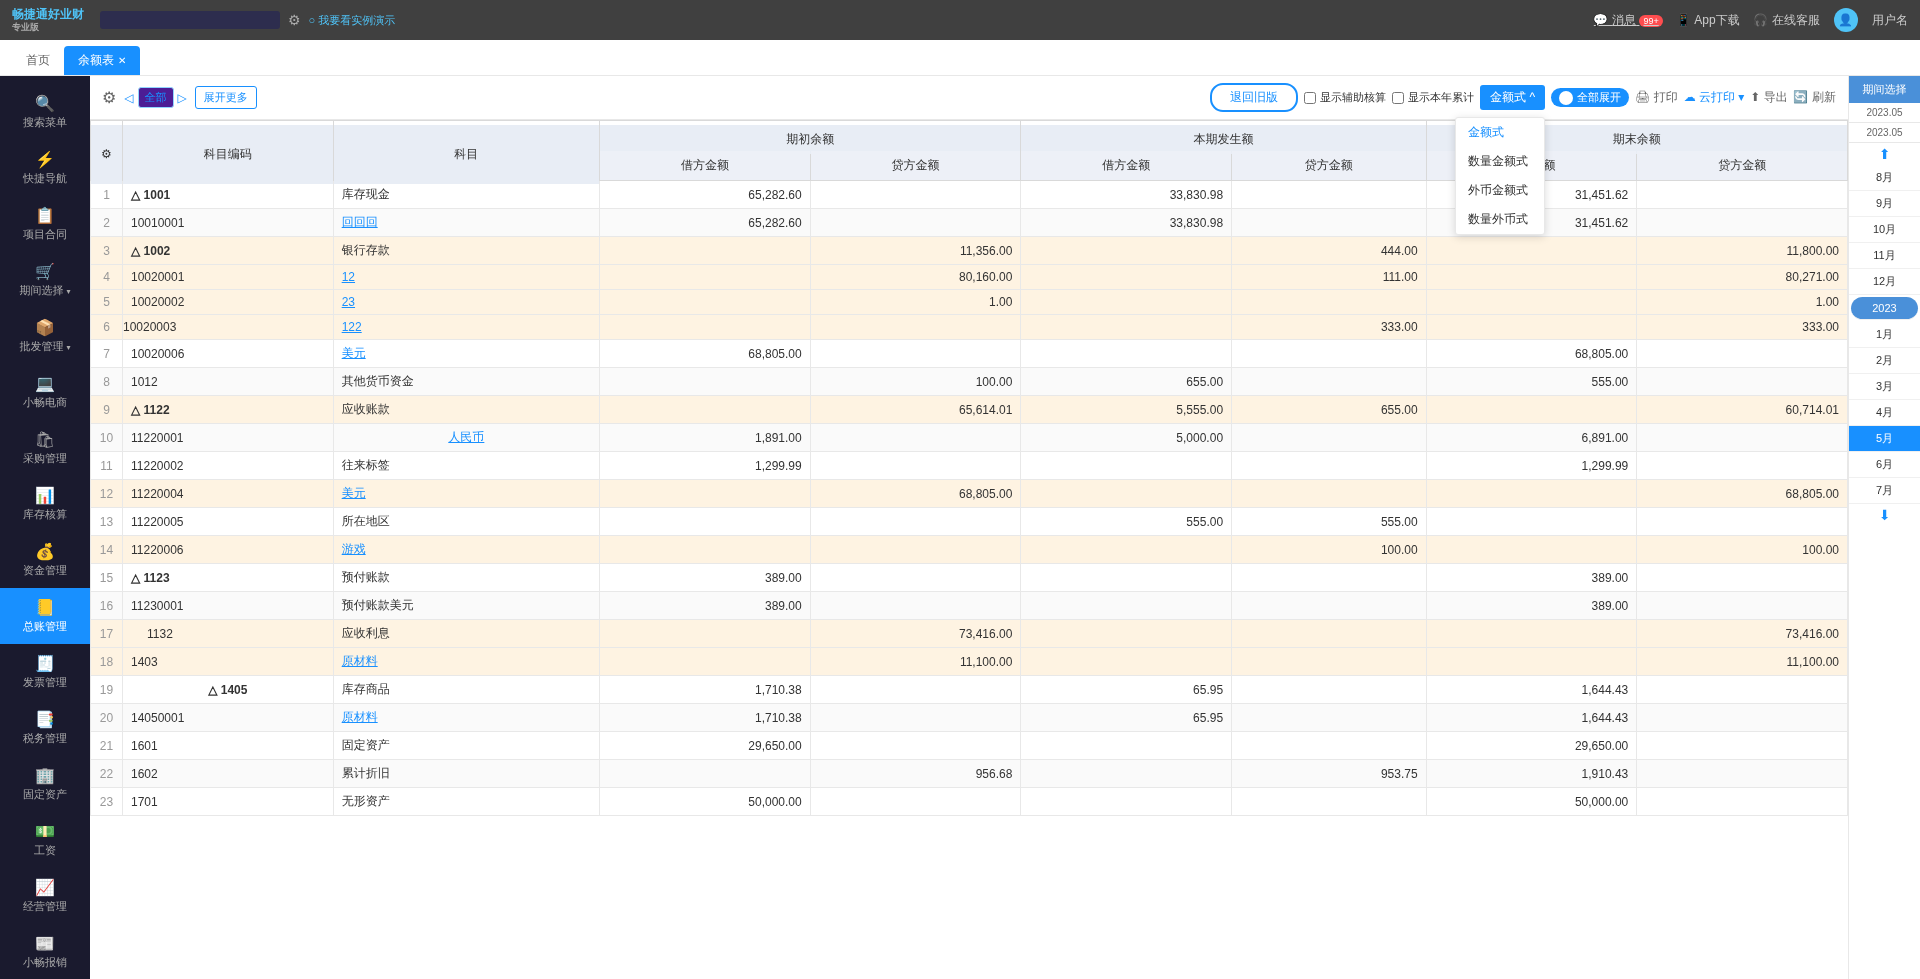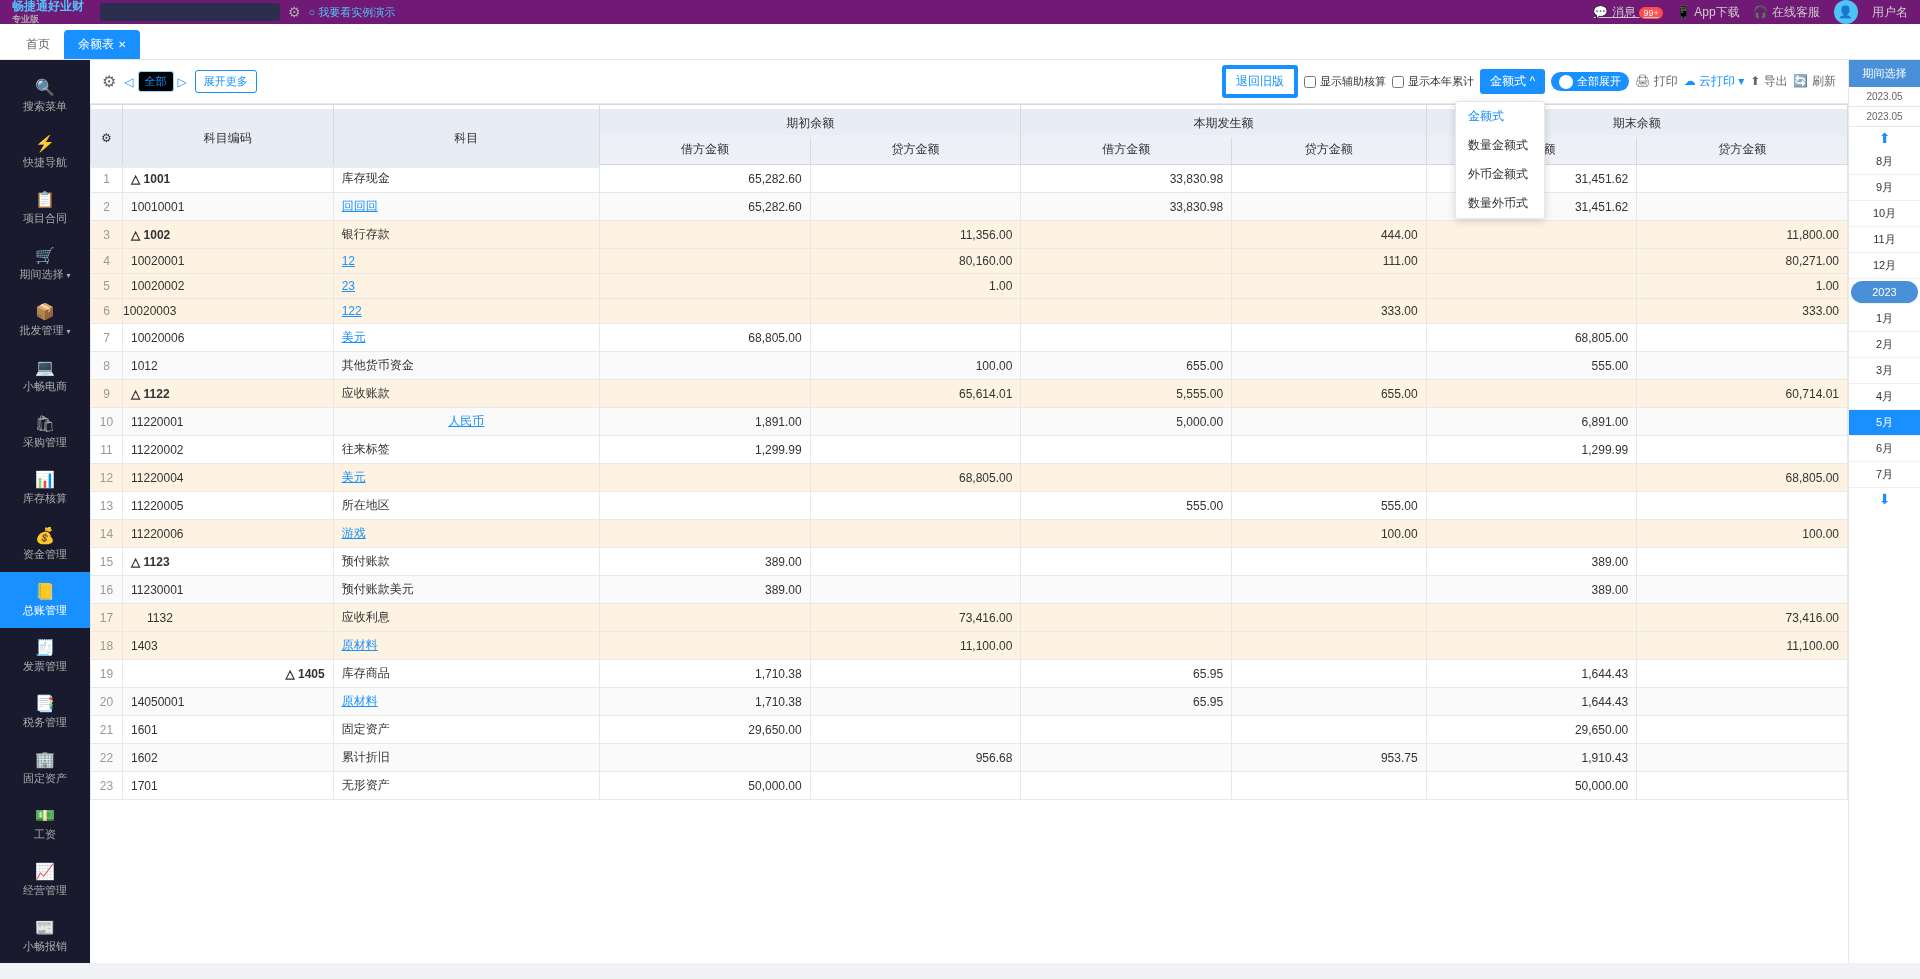--- a/index.html
+++ b/index.html
@@ -1,19 +1,19 @@
 <!DOCTYPE html>
 <html><head>
   <meta charset="utf-8">
   <style>
     * { box-sizing: border-box; margin: 0; padding: 0; }
     body { font-family: 'Microsoft YaHei', Arial, sans-serif; font-size: 12px; background: #f0f2f5; color: #333; overflow: hidden; height: 979px; }
 
     
-    .top-bar { height: 24px; background: #701a75; display: flex; align-items: center; padding: 0 12px; justify-content: space-between; }
+    .top-bar { height: 40px; background: #404040; display: flex; align-items: center; padding: 0 12px; justify-content: space-between; }
     .top-bar-left { display: flex; align-items: center; gap: 8px; }
     .top-bar-search { background: #2d2d4e; border: none; border-radius: 3px; color: #aaa; padding: 3px 20px 3px 8px; width: 180px; font-size: 11px; }
     .top-bar-right { display: flex; align-items: center; gap: 14px; color: #ccc; font-size: 12px; }
     .badge { background: #ff4d4f; color: #fff; border-radius: 8px; padding: 1px 4px; font-size: 9px; }
     .top-bar-demo { color: #4fc3f7; font-size: 11px; }
 
     
     .tab-bar { height: 36px; background: #fff; display: flex; align-items: flex-end; padding: 0 12px; border-bottom: 1px solid #e8e8e8; }
     .tab { padding: 6px 14px; font-size: 12px; color: #666; cursor: pointer; border-radius: 4px 4px 0 0; }
     .tab.active { background: #1890ff; color: #fff; }
@@ -26,23 +26,23 @@
     .sidebar { width: 90px; background: #1a1a2e; color: #ccc; display: flex; flex-direction: column; align-items: center; padding-top: 8px; flex-shrink: 0; }
     .sidebar-item { width: 100%; text-align: center; padding: 10px 4px; font-size: 11px; cursor: pointer; color: #aaa; }
     .sidebar-item.active { background: #1890ff; color: #fff; }
     .sidebar-item .icon { font-size: 16px; display: block; margin-bottom: 2px; }
 
     
     .content { flex: 1; display: flex; flex-direction: column; overflow: hidden; }
 
     
     .toolbar { height: 44px; background: #fff; display: flex; align-items: center; padding: 0 12px; gap: 8px; border-bottom: 1px solid #e8e8e8; }
-    .btn { padding: 4px 10px; border-radius: 3px; border: 4px solid #7f1d1d; background: #fff; cursor: pointer; font-size: 12px; color: #333; }
+    .btn { padding: 4px 18px; border-radius: 13px; border: 2px solid #7f1d1d; background: #fff; cursor: pointer; font-size: 12px; color: #333; }
     .btn-blue-outline { background: #fff; color: #1890ff; border-color: #1890ff; }
-    .tag { background: #000000; color: #1890ff; border: 1px solid #91d5ff; border-radius: 3px; padding: 2px 6px; font-size: 11px; }
+    .tag { background: #4c1d95; color: #1890ff; border: 1px solid #91d5ff; border-radius: 3px; padding: 2px 6px; font-size: 11px; }
     .toolbar-right { margin-left: auto; display: flex; align-items: center; gap: 6px; }
     .toggle-switch { background: #1890ff; border-radius: 12px; padding: 2px 8px; color: #fff; font-size: 11px; display: flex; align-items: center; gap: 4px; }
     .toggle-dot { width: 14px; height: 14px; background: #fff; border-radius: 50%; display: inline-block; }
 
     
     .amount-btn { background: #1890ff; color: #fff; border: none; border-radius: 3px; padding: 4px 10px; cursor: pointer; font-size: 12px; position: relative; }
     .dropdown-menu { position: absolute; top: 32px; right: 0; background: #fff; border: 1px solid #e8e8e8; border-radius: 3px; box-shadow: 0 2px 8px rgba(0,0,0,0.15); z-index: 100; min-width: 90px; }
     .dropdown-menu-item { padding: 6px 12px; font-size: 12px; cursor: pointer; color: #333; }
     .dropdown-menu-item.active { color: #1890ff; }
     .amount-btn-wrap { position: relative; display: inline-block; }
@@ -446,21 +446,21 @@
     <td class="link" style="text-align:left;">原材料</td>
     <td class="right"></td>
     <td class="right">11,100.00</td>
     <td class="right"></td>
     <td class="right"></td>
     <td class="right"></td>
     <td class="right">11,100.00</td>
   </tr>
             <tr>
     <td class="row-num">19</td>
-    <td style="text-align:right;padding-left:8px;font-weight:bold;">△ 1405</td>
+    <td style="text-align:center;padding-left:8px;font-weight:bold;">△ 1405</td>
     <td class="" style="text-align:left;">库存商品</td>
     <td class="right">1,710.38</td>
     <td class="right"></td>
     <td class="right">65.95</td>
     <td class="right"></td>
     <td class="right">1,644.43</td>
     <td class="right"></td>
   </tr>
             <tr>
     <td class="row-num">20</td>

